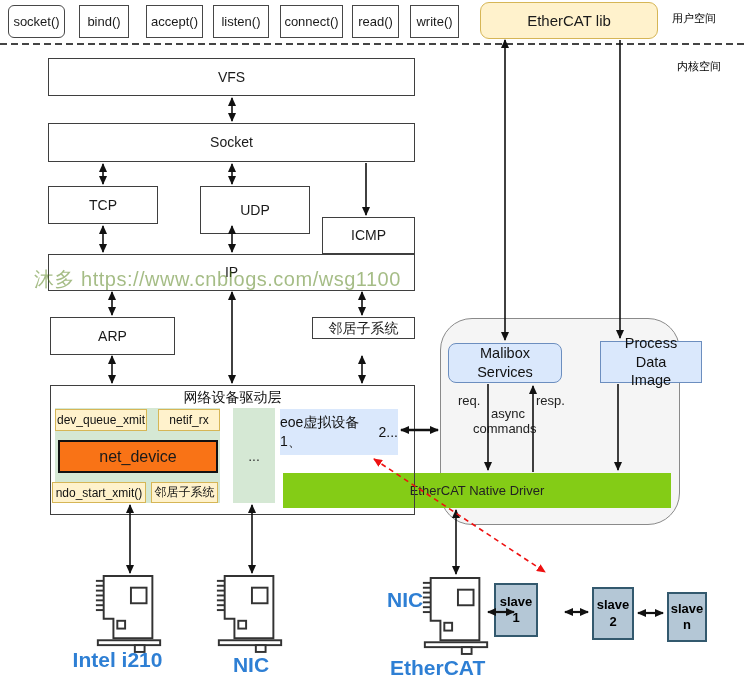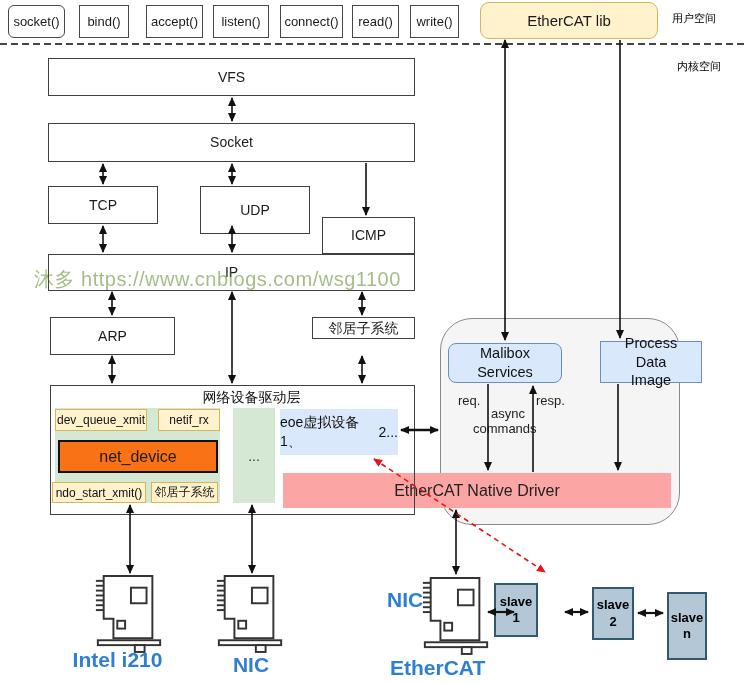--- a/index.html
+++ b/index.html
@@ -11,21 +11,21 @@
     position:absolute;box-sizing:border-box;background:#fff;border:1.6px solid #3f3f3f;
     display:flex;align-items:center;justify-content:center;text-align:center;
     font-size:14px;color:#1a1a1a;z-index:2;line-height:1.2;
   }
   .syscall{font-size:13px;border-color:#474747;}
   .lib{
     background:#FFF2CC;border:1.6px solid #D6B656;border-radius:9px;font-size:15px;z-index:2;
   }
   .space-label{position:absolute;font-weight:normal;font-size:11px;color:#000000;z-index:3;}
   .driver-frame{position:absolute;box-sizing:border-box;border:1.6px solid #3f3f3f;background:transparent;z-index:3;pointer-events:none;}
-  .driver-title{position:absolute;font-size:14px;color:#111;text-align:center;z-index:3;padding-left:19px;}
+  .driver-title{position:absolute;font-size:14px;color:#111;text-align:center;z-index:3;}
   .green{position:absolute;background:#D5E8D4;z-index:1;}
   .yellowbox{
     position:absolute;box-sizing:border-box;background:#FFF2CC;border:1.3px solid #D6B656;
     display:flex;align-items:center;justify-content:center;font-size:12px;color:#111;z-index:3;
   }
   .netdev{
     position:absolute;box-sizing:border-box;background:#f97316;border:2.3px solid #111;
     display:flex;align-items:center;justify-content:center;font-size:16px;z-index:3;
   }
   .bluebox{
@@ -35,22 +35,22 @@
   .container-round{
     position:absolute;box-sizing:border-box;background:#F5F5F5;border:1.6px solid #8a8a8a;
     border-radius:32px;z-index:1;
   }
   .svcbox{
     position:absolute;box-sizing:border-box;background:#DAE8FC;border:1.6px solid #6C8EBF;
     display:flex;align-items:center;justify-content:center;text-align:center;
     font-size:14.5px;color:#111;z-index:3;line-height:1.3;padding:16px;
   }
   .greenbar{
-    position:absolute;background:#fca5a5;z-index:2;display:flex;align-items:center;
-    justify-content:center;font-size:16px;color:#222;
+    position:absolute;background:#84cc16;z-index:2;display:flex;align-items:center;
+    justify-content:center;font-size:13px;color:#222;
   }
   .flowlabel{position:absolute;font-size:13px;color:#222;z-index:4;white-space:nowrap;}
   .ellipsis-strip{display:flex;align-items:center;justify-content:center;font-size:14px;color:#333;}
   .slave{
     position:absolute;box-sizing:border-box;background:#B4C7D6;border:2px solid #33596E;
     display:flex;align-items:center;justify-content:center;text-align:center;
     font-weight:bold;font-size:13px;color:#000;z-index:2;line-height:1.25;padding:1px;
   }
   .hwlabel{position:absolute;color:#2E7FD4;font-weight:bold;font-size:21px;z-index:3;text-align:center;white-space:nowrap;}
   .chip{position:absolute;z-index:2;}
@@ -169,21 +169,21 @@
     </g>
   </svg>
 
   <div class="hwlabel" style="left:70px;top:648px;width:95px;">Intel i210</div>
   <div class="hwlabel" style="left:213px;top:653px;width:76px;">NIC</div>
   <div class="hwlabel" style="left:387px;top:588px;">NIC</div>
   <div class="hwlabel" style="left:390px;top:656px;width:90px;">EtherCAT</div>
 
   <div class="slave" style="left:494px;top:583px;width:44px;height:54px;">slave 1</div>
   <div class="slave" style="left:592px;top:587px;width:42px;height:53px;">slave 2</div>
-  <div class="slave" style="left:667px;top:592px;width:40px;height:68px;">slave n</div>
+  <div class="slave" style="left:667px;top:592px;width:40px;height:50px;">slave n</div>
 
   <svg class="overlay" width="750" height="683" viewBox="0 0 750 683">
     <defs>
       <marker id="mE" markerWidth="9" markerHeight="8" refX="8" refY="4" orient="auto" markerUnits="userSpaceOnUse">
         <path d="M0,0 L9,4 L0,8 Z" fill="#111"></path>
       </marker>
       <marker id="mS" markerWidth="9" markerHeight="8" refX="1" refY="4" orient="auto" markerUnits="userSpaceOnUse">
         <path d="M9,0 L0,4 L9,8 Z" fill="#111"></path>
       </marker>
       <marker id="mER" markerWidth="9" markerHeight="8" refX="8" refY="4" orient="auto" markerUnits="userSpaceOnUse">

